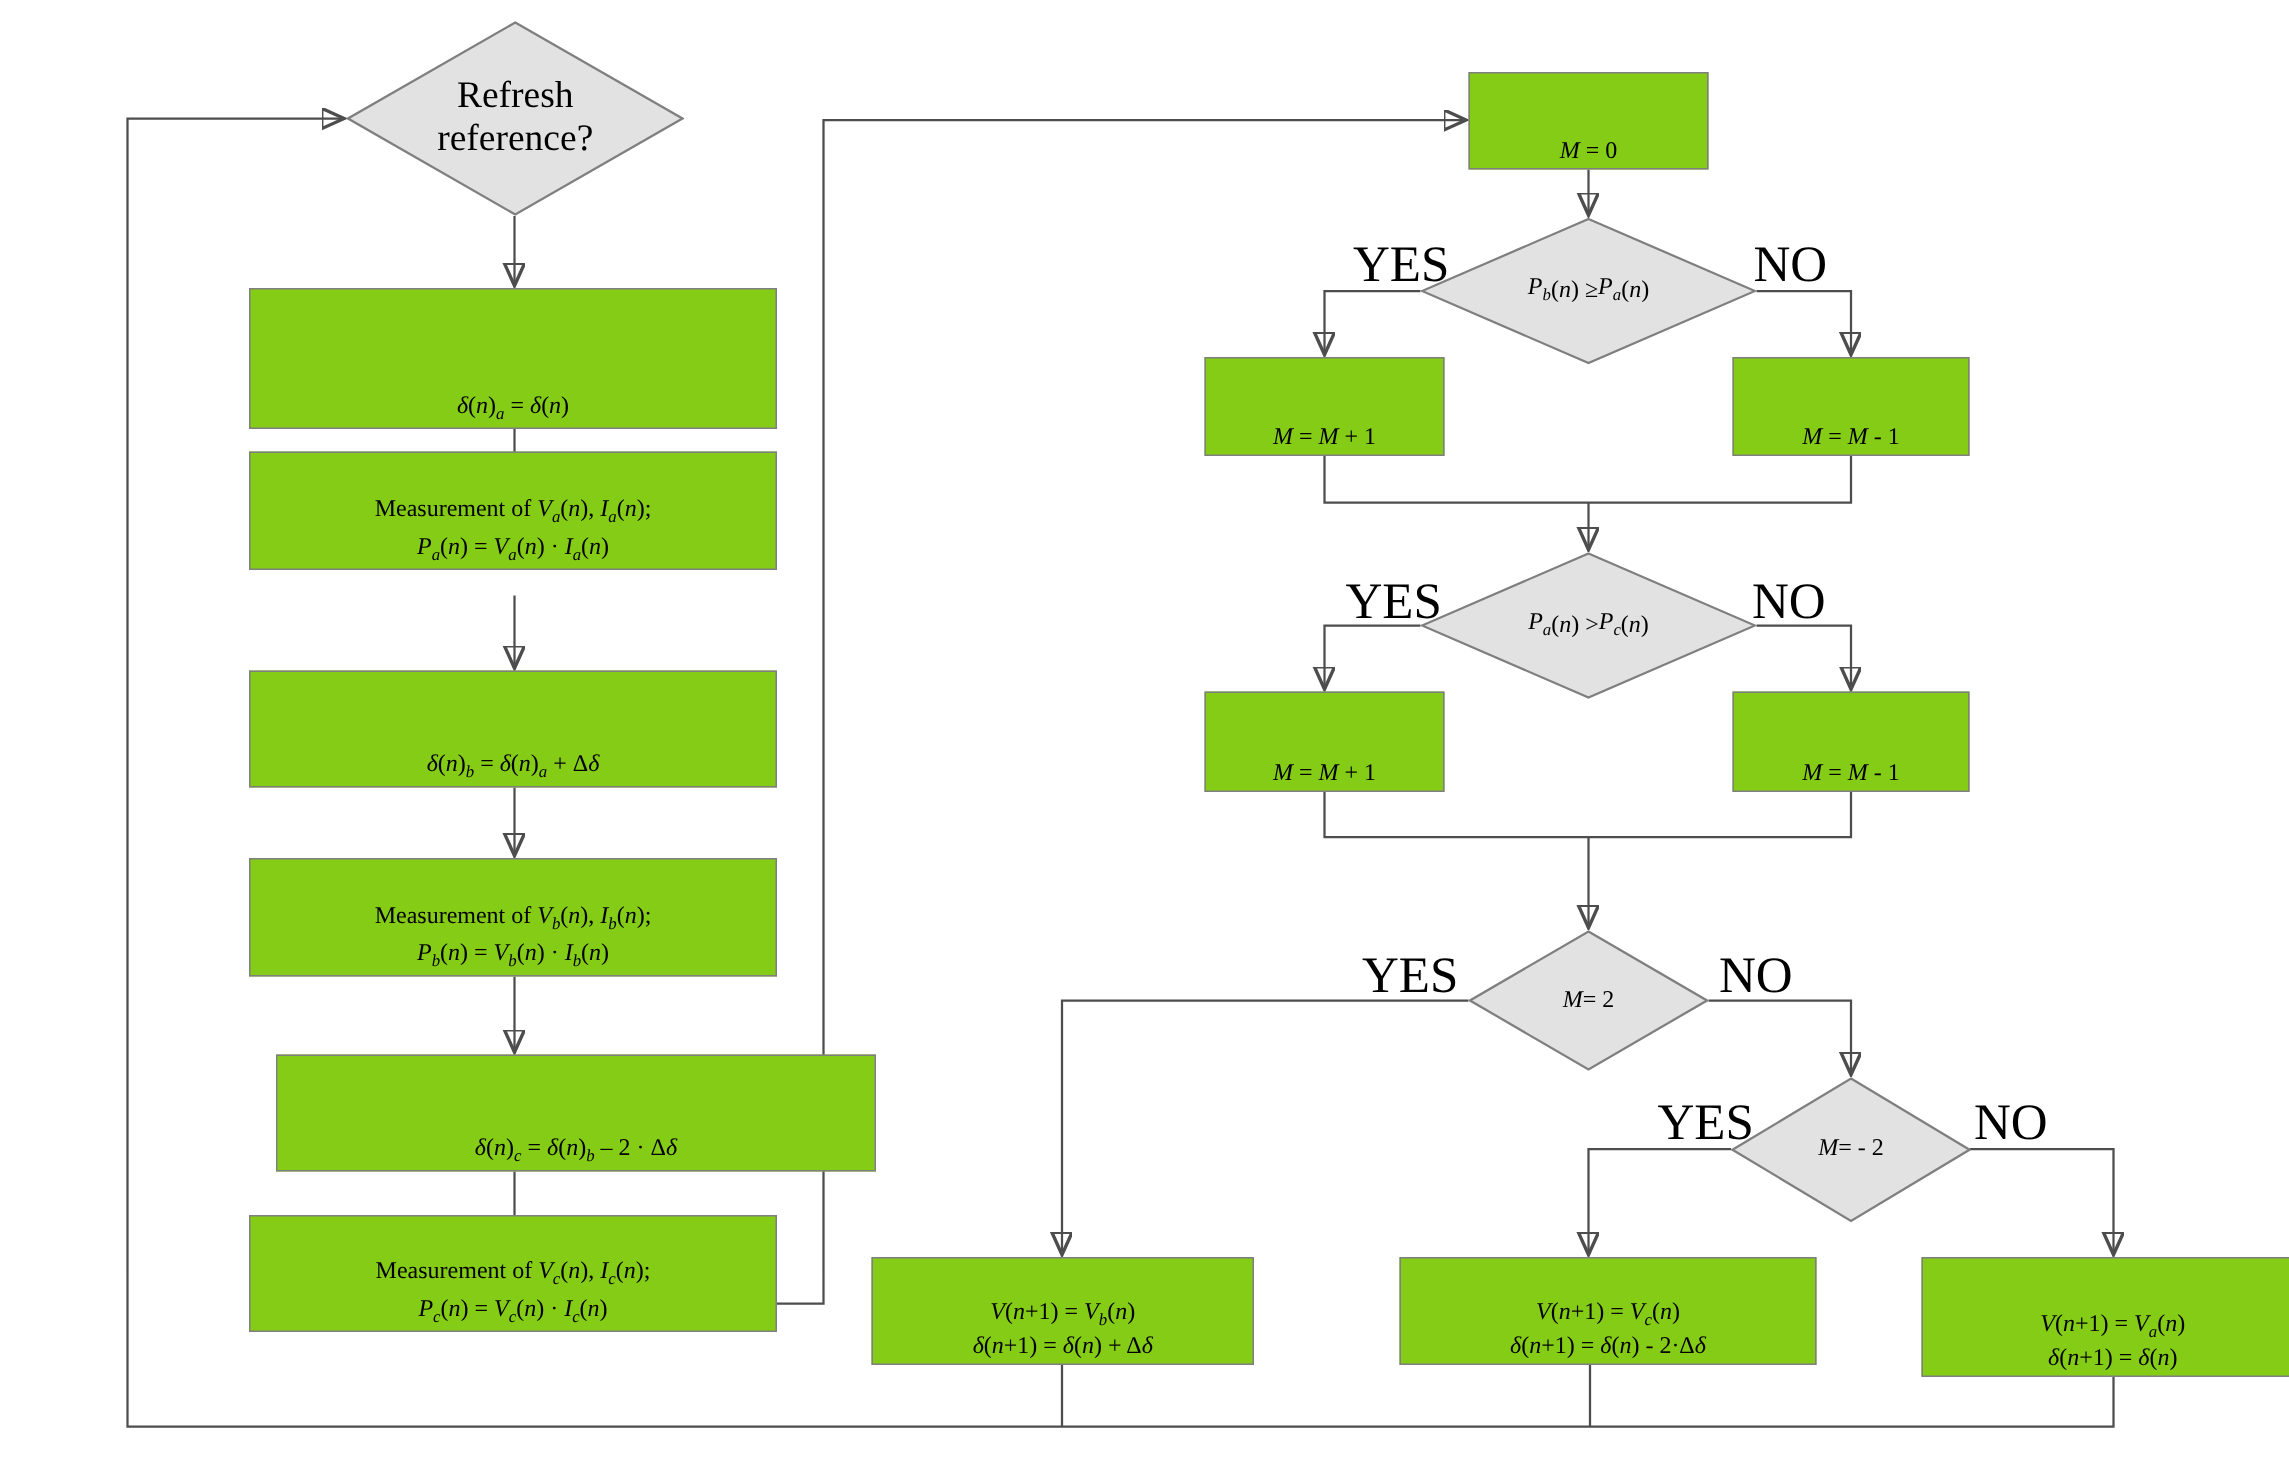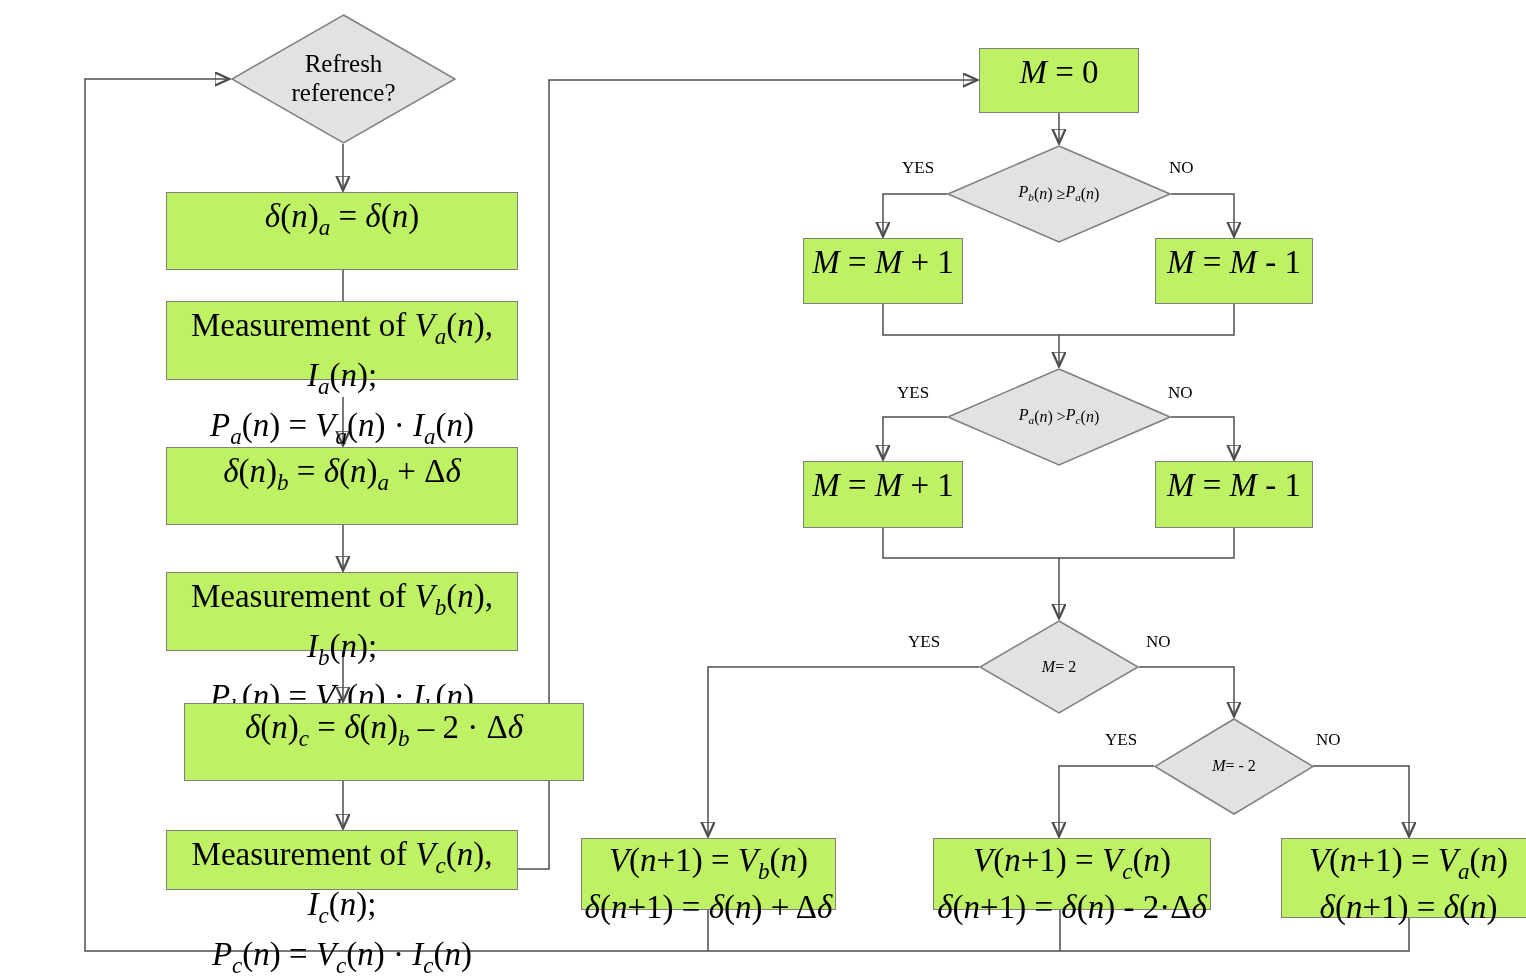--- a/index.html
+++ b/index.html
@@ -2,33 +2,33 @@
 <html><head>
 <meta charset="utf-8">
 <style>
   * { margin:0; padding:0; box-sizing:border-box; }
   html,body { background:#ffffff; }
   body { font-family:"Liberation Serif", serif; color:#000; }
   #canvas { position:relative; width:1526px; height:977px; background:#ffffff; overflow:hidden;margin-left:36px; }
   #wires { position:absolute; left:0; top:0; }
   #wires path { fill:none; stroke:#4d4d4d; stroke-width:1.5; }
   .node {
-    position:absolute; background:#bef264; border:1.5px solid #7f7f7f;
-    display:flex; align-items:flex-start; justify-content:center;
-    text-align:center; font-size:33px; line-height:1.4;
+    position:absolute; background:#84cc16; border:1.5px solid #7f7f7f;
+    display:flex; align-items:flex-end; justify-content:center;
+    text-align:center; font-size:16px; line-height:1.4;
   }
   .diamond { position:absolute; }
   .diamond svg { position:absolute; left:0; top:0; width:100%; height:100%; }
   .diamond polygon { fill:#e2e2e2; stroke:#7f7f7f; stroke-width:1.5; }
   .dtext {
     position:absolute; left:0; top:0; right:0; bottom:0;
     display:flex; align-items:center; justify-content:center;
     text-align:center; font-size:16px; line-height:1.15;
   }
-  .edge-label { position:absolute; font-size:17px; }
+  .edge-label { position:absolute; font-size:34px; }
   sub { font-size:70%; }
 </style>
 </head>
 <body>
 
 <div id="canvas">
 
   <svg id="wires" width="1526" height="977">
     <defs>
       <marker id="arr" markerWidth="11" markerHeight="10" refX="9" refY="4.5" orient="auto">
@@ -60,36 +60,36 @@
     <path d="M1373,910 L1373,951 L49,951 L49,79 L192,79" marker-end="url(#arr)"></path>
   </svg>
 
   <div class="diamond" style="left:195px;top:14px;width:225px;height:130px">
     <svg viewBox="0 0 225 130" preserveAspectRatio="none">
         <polygon points="112.5,1 224,65 112.5,129 1,65"></polygon>
       </svg>
     <div class="dtext" style="font-size:25px">Refresh<br>reference?</div>
   </div>
 
-  <div class="node" style="left:130px;top:192px;width:352px;height:78px">
+  <div class="node" style="left:130px;top:192px;width:352px;height:94px">
     <span><i>δ</i>(<i>n</i>)<sub><i>a</i></sub> = <i>δ</i>(<i>n</i>)</span>
   </div>
   <div class="node" style="left:130px;top:301px;width:352px;height:79px">
     <span>Measurement of <i>V<sub>a</sub></i>(<i>n</i>), <i>I<sub>a</sub></i>(<i>n</i>);<br><i>P<sub>a</sub></i>(<i>n</i>) = <i>V<sub>a</sub></i>(<i>n</i>) · <i>I<sub>a</sub></i>(<i>n</i>)</span>
   </div>
   <div class="node" style="left:130px;top:447px;width:352px;height:78px">
     <span><i>δ</i>(<i>n</i>)<sub><i>b</i></sub> = <i>δ</i>(<i>n</i>)<sub><i>a</i></sub> + Δ<i>δ</i></span>
   </div>
   <div class="node" style="left:130px;top:572px;width:352px;height:79px">
     <span>Measurement of <i>V<sub>b</sub></i>(<i>n</i>), <i>I<sub>b</sub></i>(<i>n</i>);<br><i>P<sub>b</sub></i>(<i>n</i>) = <i>V<sub>b</sub></i>(<i>n</i>) · <i>I<sub>b</sub></i>(<i>n</i>)</span>
   </div>
   <div class="node" style="left:148px;top:703px;width:400px;height:78px">
     <span><i>δ</i>(<i>n</i>)<sub><i>c</i></sub> = <i>δ</i>(<i>n</i>)<sub><i>b</i></sub> – 2 · Δ<i>δ</i></span>
   </div>
-  <div class="node" style="left:130px;top:830px;width:352px;height:60px">
+  <div class="node" style="left:130px;top:810px;width:352px;height:78px">
     <span>Measurement of <i>V<sub>c</sub></i>(<i>n</i>), <i>I<sub>c</sub></i>(<i>n</i>);<br><i>P<sub>c</sub></i>(<i>n</i>) = <i>V<sub>c</sub></i>(<i>n</i>) · <i>I<sub>c</sub></i>(<i>n</i>)</span>
   </div>
 
   <div class="node" style="left:943px;top:48px;width:160px;height:65px">
     <span><i>M</i> = 0</span>
   </div>
 
   <div class="diamond" style="left:911px;top:145px;width:224px;height:98px">
     <svg viewBox="0 0 224 98" preserveAspectRatio="none">
         <polygon points="112,1 223,49 112,97 1,49"></polygon>

